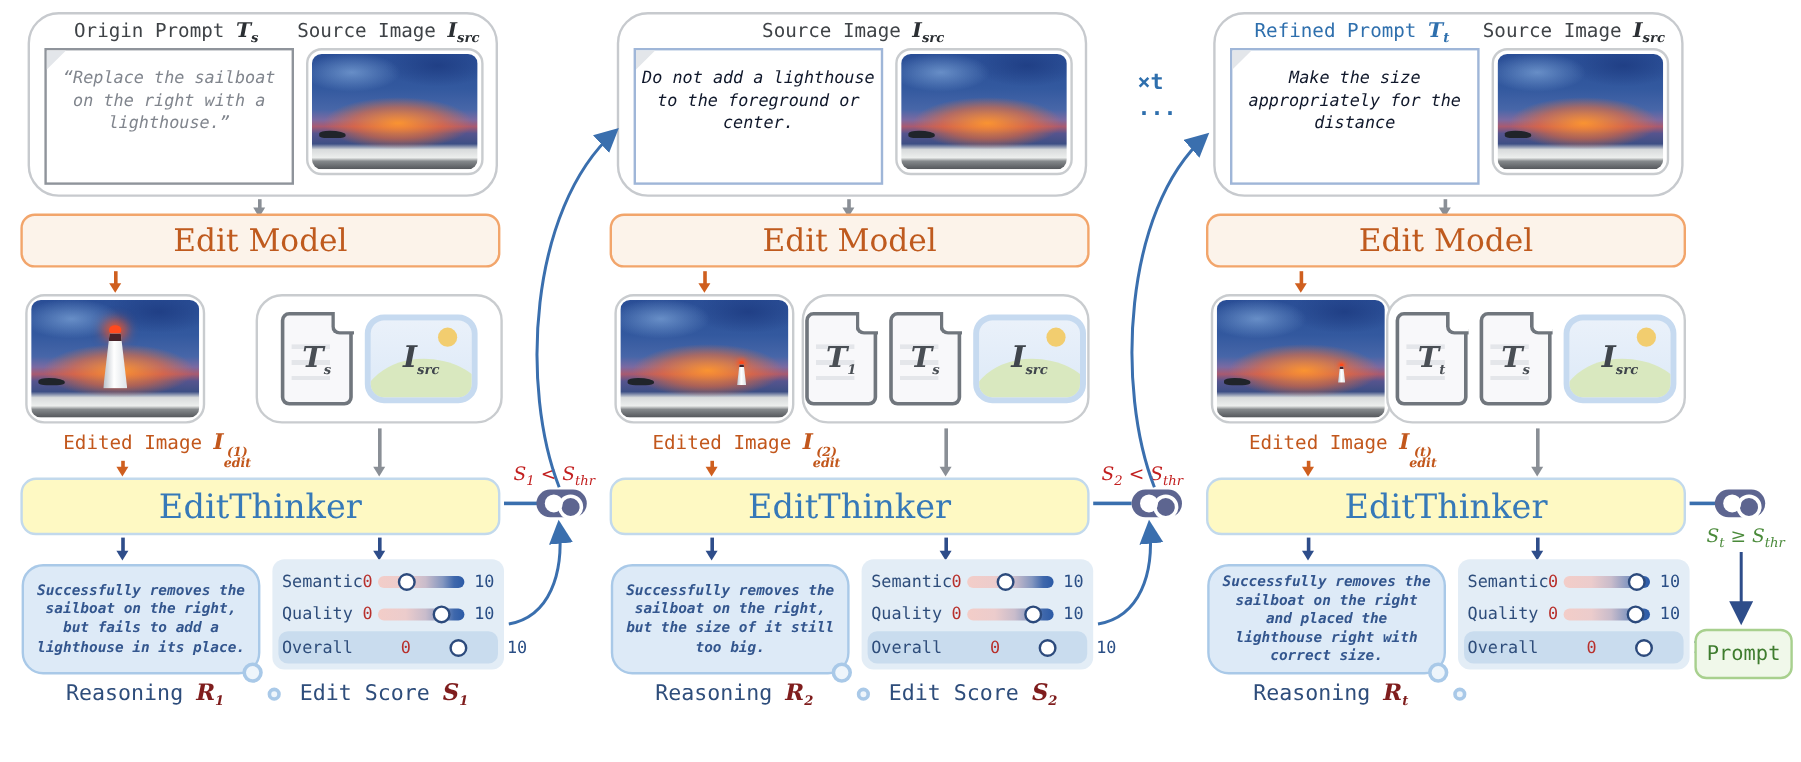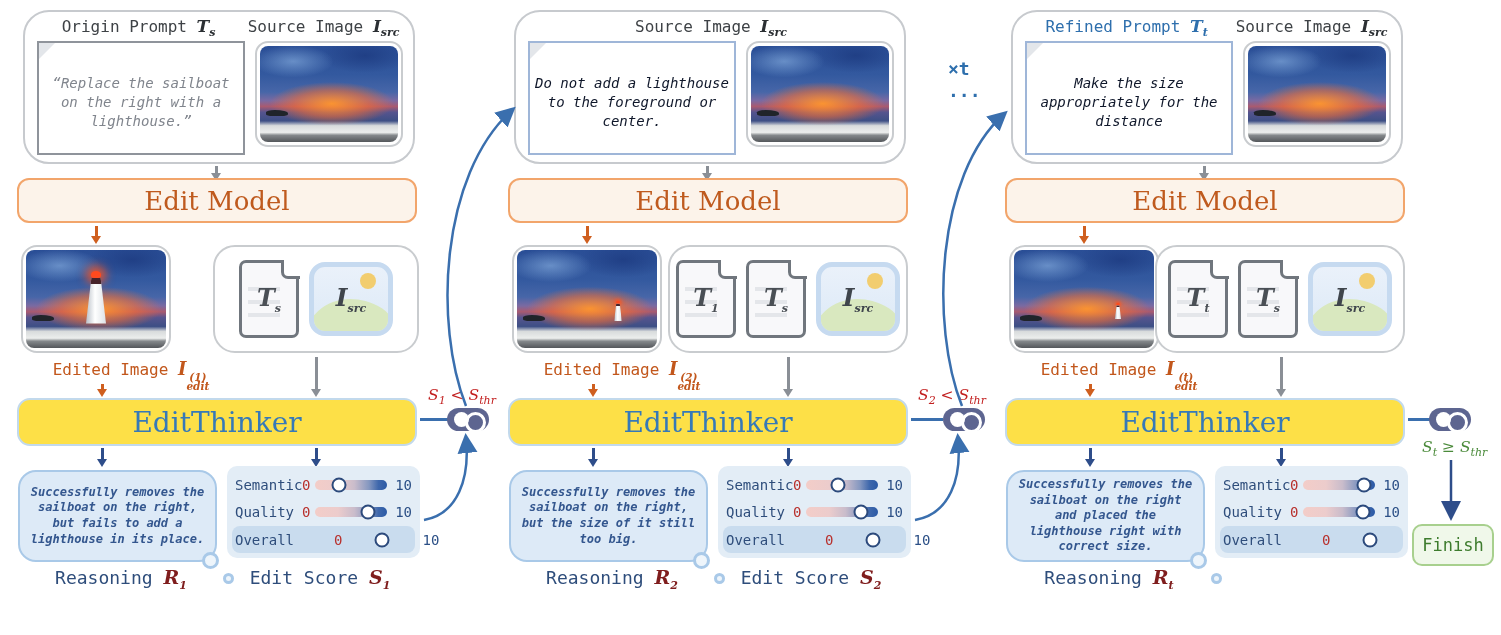--- a/index.html
+++ b/index.html
@@ -14,21 +14,21 @@
                  border:2.5px solid #c7cace; border-radius:26px; background:#fff; }
   .ig-header { display:flex; padding:4px 8px 0 10px; }
   .prompt-title { flex:0 0 56%; text-align:center; font-size:16px; color:#3e4246; }
   .prompt-title.blue { color:#2e6fad; }
   .source-title { flex:1; text-align:center; font-size:16px; color:#3e4246; }
   .mvar { font-family:"DejaVu Serif", serif; font-style:italic; font-weight:bold; font-size:17px; color:#2b2f33; }
   .mvar sub { font-size:11px; }
   .prompt-title.blue .mvar { color:#2e6fad; }
   .ig-body { display:flex; gap:10px; padding:2px 10px 0 12px; align-items:flex-start; }
   .note { position:relative; flex:1; height:114px; background:#fff; border:2px solid #8f949b;
-          display:flex; align-items:center; justify-content:center; text-align:center;
+          display:flex; align-items:flex-start; justify-content:center; text-align:center;
           padding:14px 4px 6px; }
   .note p { font-size:14px; font-style:italic; color:#80858d; line-height:1.35; }
   .note.blue { border-color:#9fb6d8; }
   .note.blue p { color:#0f172a; }
   .fold { position:absolute; top:0; left:0; width:0; height:0;
           border-top:16px solid #e3e6ea; border-right:16px solid transparent; }
   .photo-frame { border:2px solid #c9cccf; border-radius:13px; padding:3px; background:#fff;
                  width:148px; height:106px; flex:0 0 auto; }
   .photo { width:100%; height:100%; border-radius:8px; position:relative; overflow:hidden;
     background:
@@ -58,39 +58,39 @@
                 border-left:5.5px solid transparent; border-right:5.5px solid transparent;
                 border-top:8px solid currentColor; }
   .a-gray { color:#8a8f96; } .a-orange { color:#cf5f1f; } .a-navy { color:#2e4d8a; }
 
   
   .edit-model { position:absolute; top:170px; left:2px; width:400px; height:45px;
                 border:2.5px solid #f2a56b; border-radius:12px; background:#fcf3ea;
                 display:flex; align-items:center; justify-content:center; }
   .edit-model span { font-family:"DejaVu Serif", serif; font-size:26px; color:#bf5a1e; }
   .editthinker { position:absolute; top:390px; left:2px; width:400px; height:48px;
-                 border:2px solid #c2d9ec; border-radius:13px; background:#fde047;
+                 border:2px solid #c2d9ec; border-radius:13px; background:#fef9c3;
                  display:flex; align-items:center; justify-content:center; }
   .editthinker span { font-family:"DejaVu Serif", serif; font-size:28px; color:#3679b8; }
 
   
   .edited-frame { position:absolute; top:237px; left:6px; width:150px; height:108px;
                   border:2px solid #c9cccf; border-radius:16px; padding:3px; background:#fff; }
   .inputs-box { position:absolute; top:237px; height:108px; border:2.5px solid #c9cccf;
                 border-radius:22px; background:#fff; display:flex; gap:10px;
                 align-items:center; justify-content:center; }
   .doc-icon { position:relative; width:60px; height:78px; border:3.5px solid #70767d; border-radius:7px;
               background:#f8f8fa; display:flex; align-items:center; justify-content:center; }
   .doc-icon::before { content:""; position:absolute; top:-3.5px; right:-3.5px; width:16px; height:16px;
               background:#fff; border-left:3.5px solid #70767d; border-bottom:3.5px solid #70767d;
               border-bottom-left-radius:7px; }
   .doc-icon::after { content:""; position:absolute; left:6px; top:24px; width:32px; height:32px;
               background:repeating-linear-gradient(180deg,#e4e6ea 0 4px, rgba(0,0,0,0) 4px 13px); }
   .doc-icon .mvar { position:relative; z-index:1; font-size:24px; color:#4a4f55; }
-  .img-icon { position:relative; width:84px; height:74px; border:5px solid #c6daf0; border-radius:16px;
+  .img-icon { position:relative; width:94px; height:74px; border:5px solid #c6daf0; border-radius:16px;
               background:linear-gradient(180deg,#eaf1fa 0%,#dce9f7 100%); overflow:hidden;
               display:flex; align-items:center; justify-content:center; }
   .img-icon .sun { position:absolute; top:6px; right:12px; width:16px; height:16px; border-radius:50%;
                    background:#f2cd6f; }
   .img-icon .hill { position:absolute; bottom:-20px; left:-12px; width:130%; height:52px;
                     background:#d9e8bf; border-radius:55% 60% 0 0 / 100% 90% 0 0; transform:rotate(-4deg); }
   .img-icon .mvar { position:relative; z-index:1; font-size:25px; color:#3f454c; }
 
   .edited-label { position:absolute; top:350px; left:0; width:232px; text-align:center;
                   font-size:16px; color:#c2571c; white-space:nowrap; }
@@ -464,21 +464,21 @@
   <div class="xt" style="left:948px;top:58px">×t</div>
   <div class="xt" style="left:948px;top:80px">...</div>
 
   <div class="hline" style="left:1408px;top:418px;width:22px"></div>
   <div class="toggle" style="left:1429px;top:408px"></div>
   <div class="cond green" style="left:1422px;top:438px">
     <span>S</span><sub>t</sub>
     <span>≥</span>
     <span>S</span><sub>thr</sub>
   </div>
-  <div class="finish">Finish</div>
+  <div class="finish">Prompt</div>
 
   <svg class="overlay" viewBox="0 0 1501 635">
     <defs>
       <marker id="ab" markerWidth="9" markerHeight="9" refX="6" refY="4" orient="auto">
         <path d="M0,0 L8,4 L0,8 z" fill="#3a6fae"></path>
       </marker>
       <marker id="an" markerWidth="9" markerHeight="9" refX="6" refY="4" orient="auto">
         <path d="M0,0 L8,4 L0,8 z" fill="#2e4d8a"></path>
       </marker>
     </defs>

